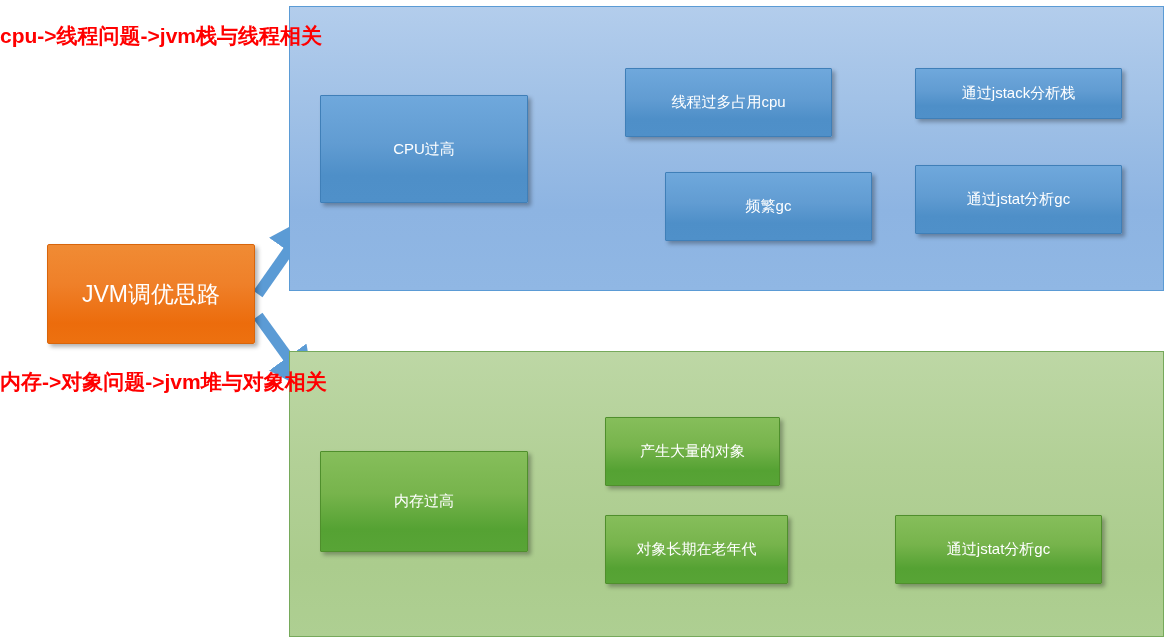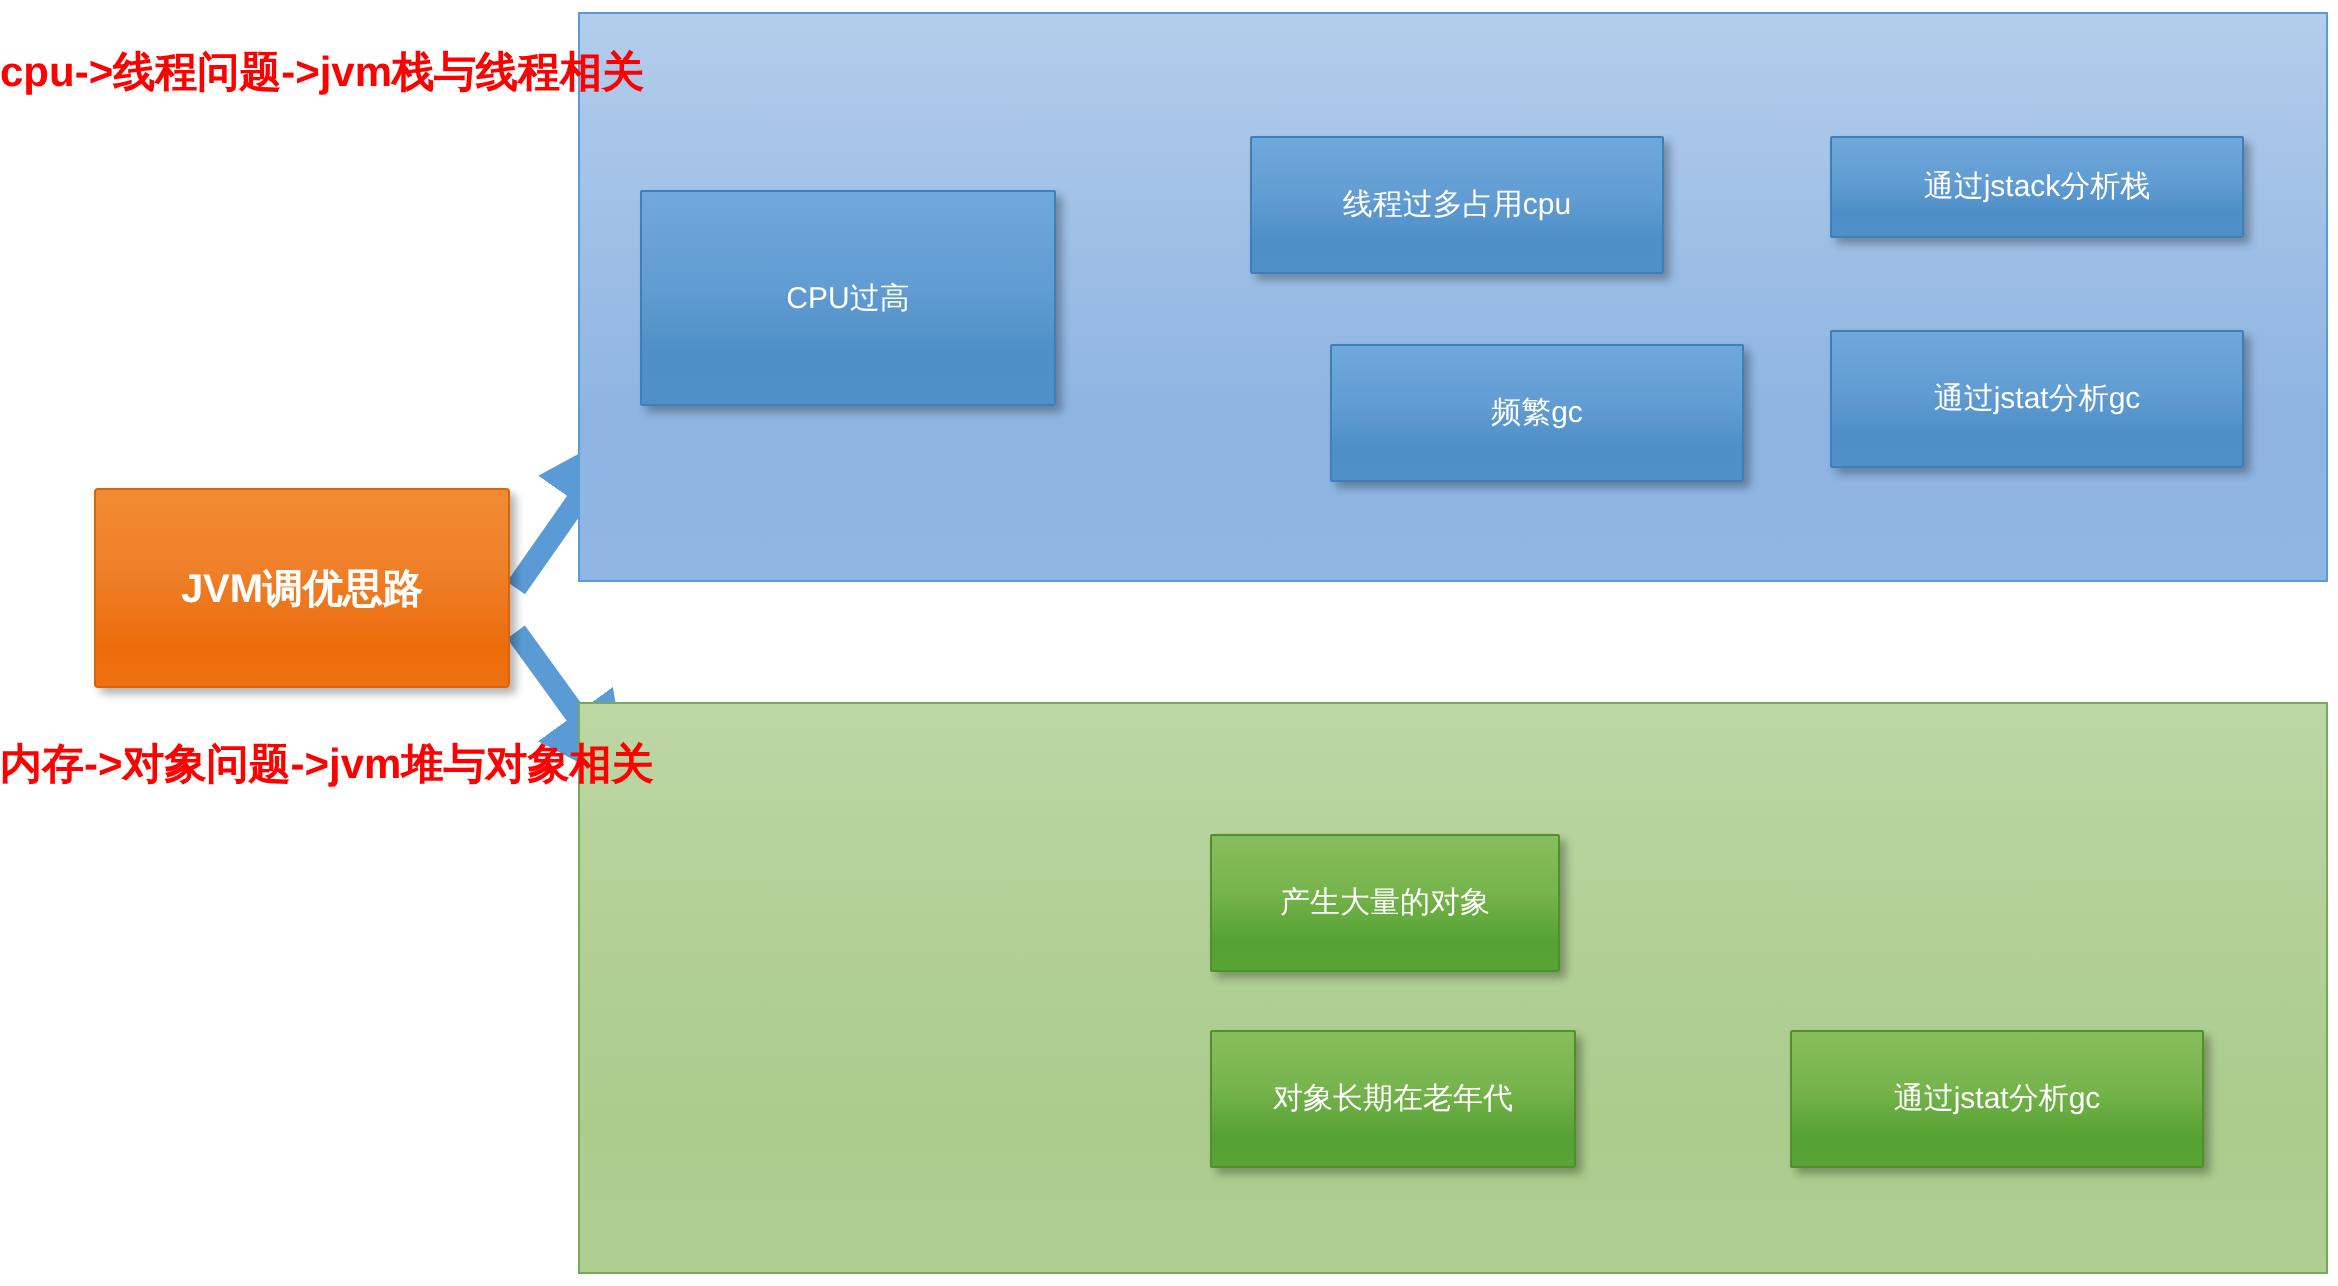--- a/index.html
+++ b/index.html
@@ -75,22 +75,22 @@
     background: linear-gradient(180deg, #6fa8dc 0%, #619cd2 45%, #4e8fc8 75%, #4f90c9 100%);
     border: 1px solid #3f7fb8;
   }
   .node-green {
     background: linear-gradient(180deg, #86be5b 0%, #77b44c 42%, #55a233 78%, #58a436 100%);
     border: 1px solid #4f8f2c;
   }
   .node-orange {
     background: linear-gradient(180deg, #f08b34 0%, #ef8029 40%, #ec6c0c 80%, #ed7110 100%);
     border: 1px solid #d8650b;
-    font-weight: bold;
-    font-size: 20px;
+    font-weight: normal;
+    font-size: 23px;
     color: #ffffff;
     border-radius: 2px;
   }
 
   
   #node-cpu        { left: 320px; top: 95px;  width: 208px; height: 108px; }
   #node-threads    { left: 625px; top: 68px;  width: 207px; height: 69px;  }
   #node-gc         { left: 625px; top: 172px; width: 207px; height: 69px; margin-left: 40px;  }
   #node-jstack     { left: 915px; top: 68px;  width: 207px; height: 51px;  }
   #node-jstat-blue { left: 915px; top: 165px; width: 207px; height: 69px;  }
@@ -157,20 +157,21 @@
   <div id="node-cpu" class="node node-blue">CPU过高</div>
 
   <div id="node-threads" class="node node-blue">线程过多占用cpu</div>
 
   <div id="node-jstack" class="node node-blue">通过jstack分析栈</div>
 
   <div id="node-gc" class="node node-blue">频繁gc</div>
 
   <div id="node-jstat-blue" class="node node-blue">通过jstat分析gc</div>
 
+  <div id="node-mem" class="node node-green">内存过高</div>
 
   <div id="node-objects" class="node node-green">产生大量的对象</div>
 
 
   <div id="node-oldgen" class="node node-green">对象长期在老年代</div>
 
   <div id="node-jstat-green" class="node node-green">通过jstat分析gc</div>
 
 </div>
 

